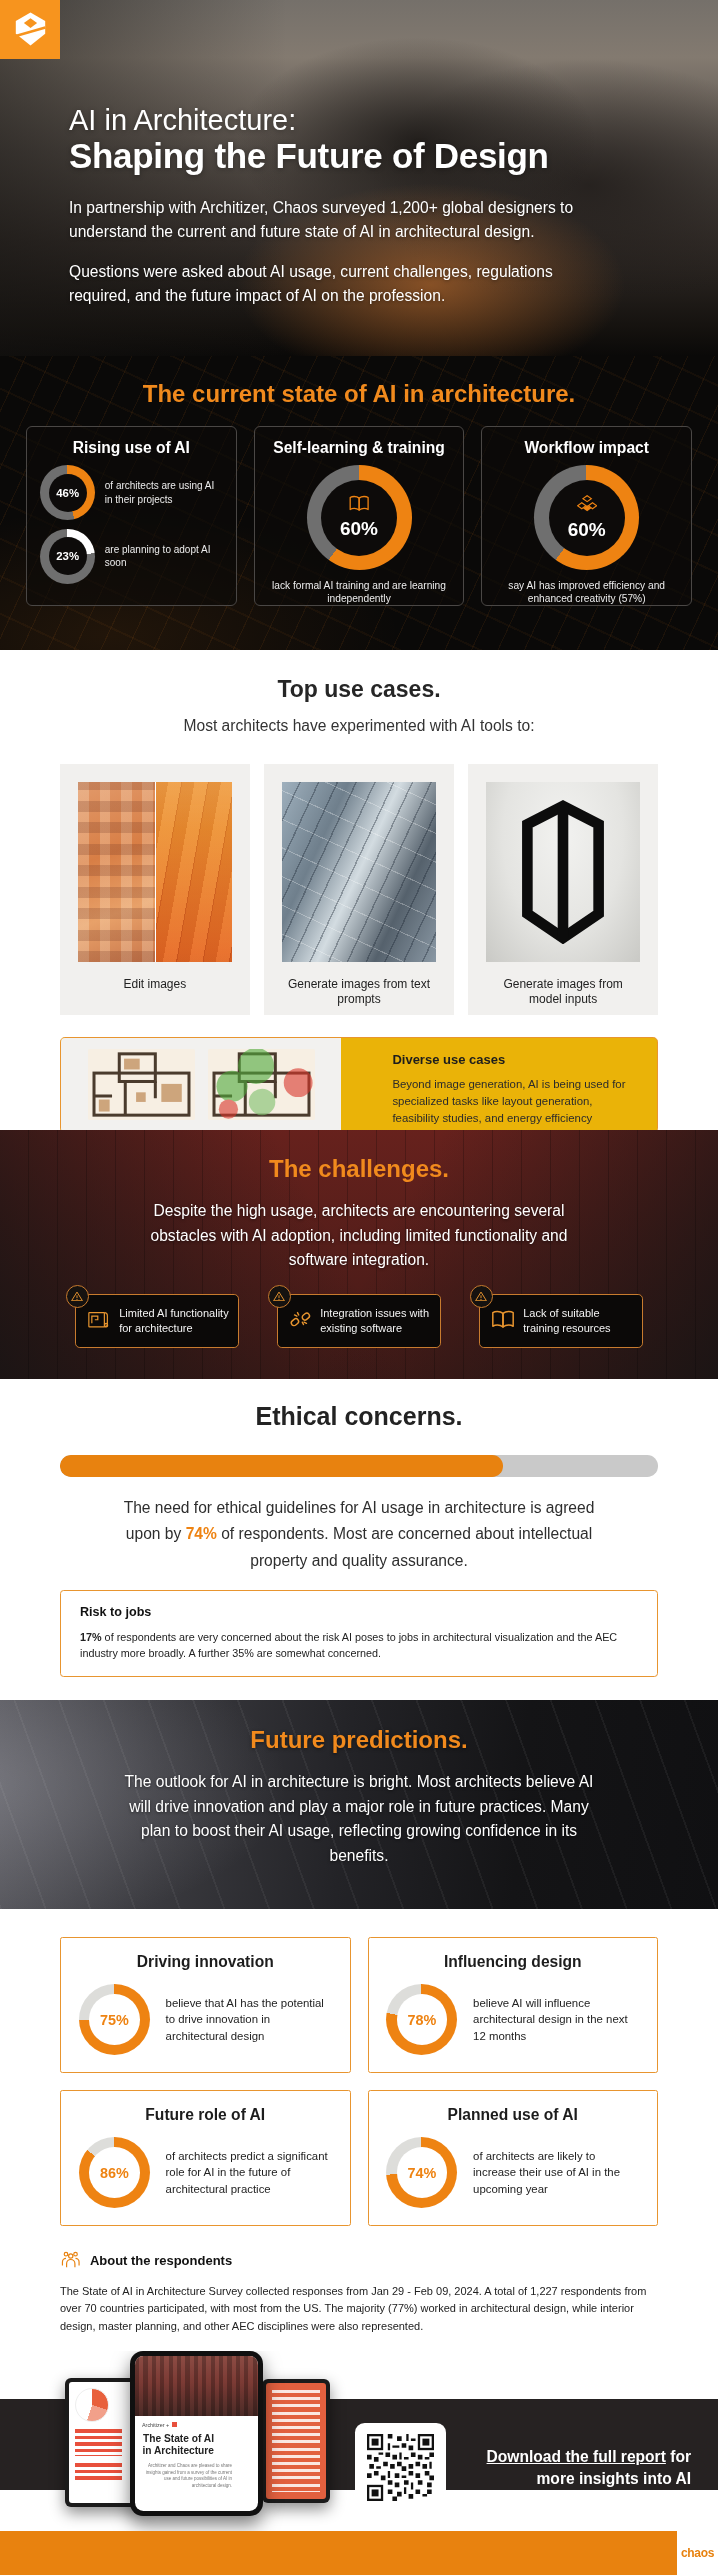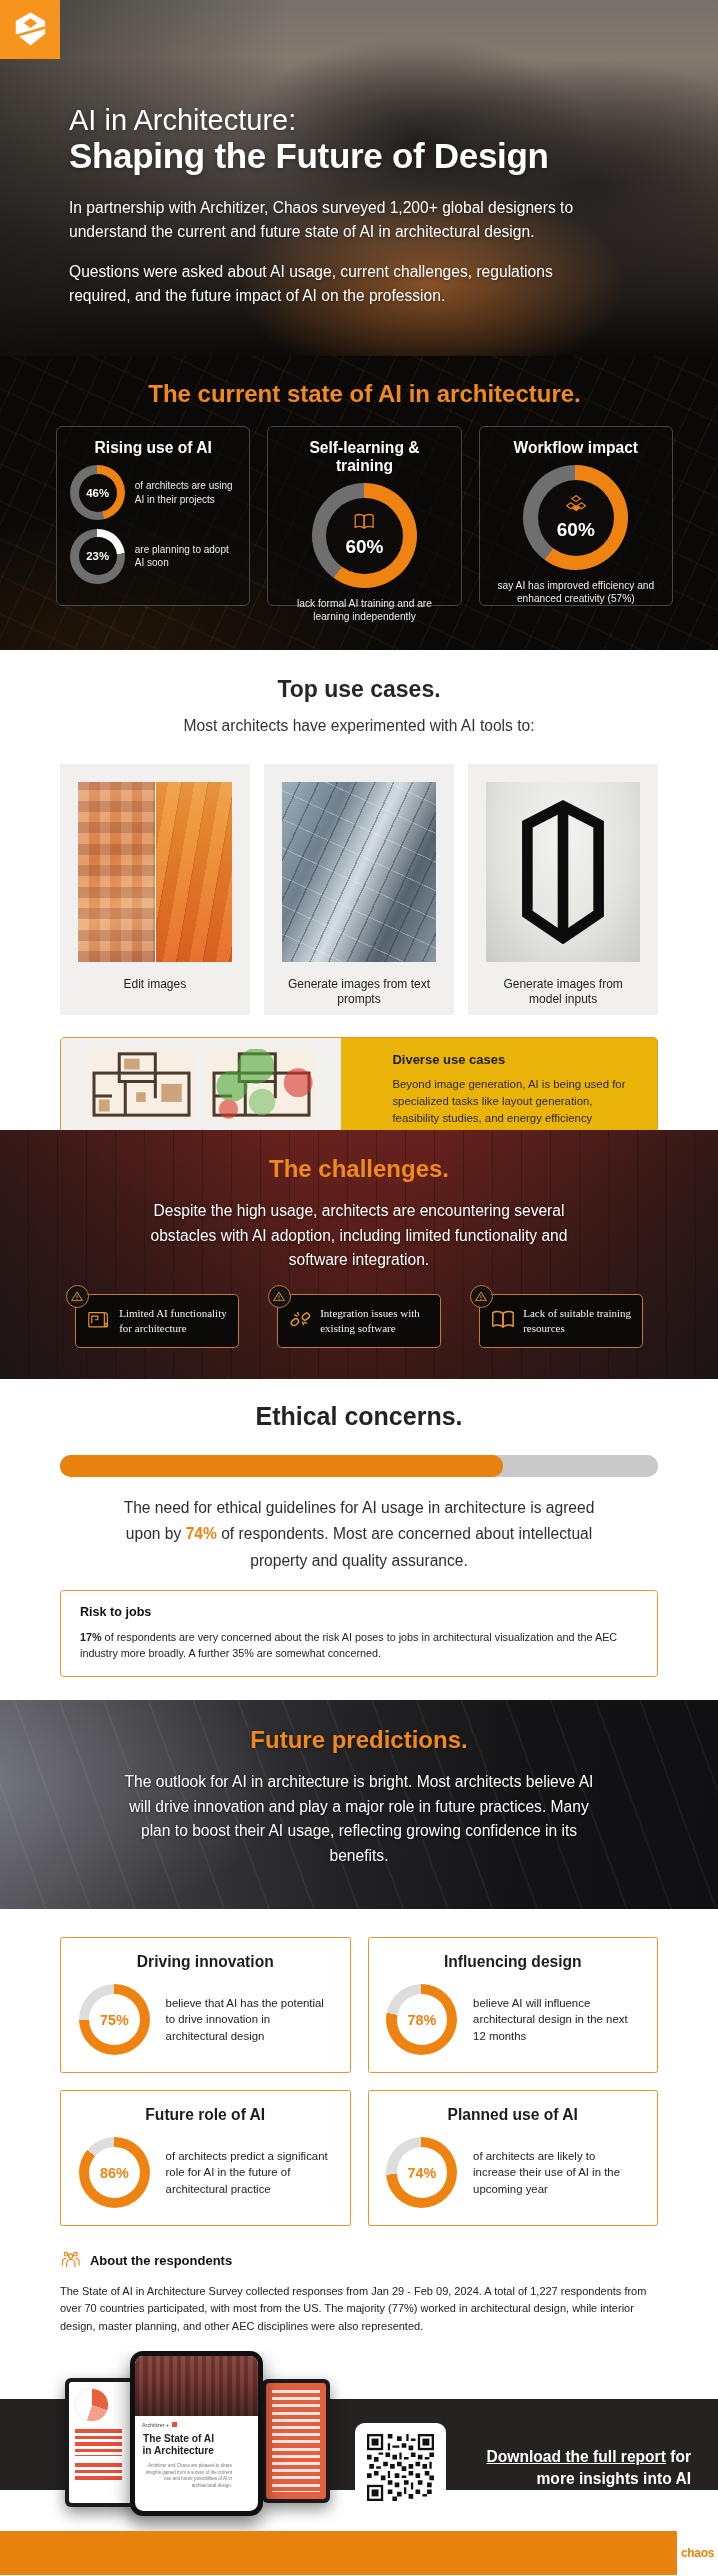--- a/index.html
+++ b/index.html
@@ -24,24 +24,23 @@
   .hero-title .t2 { display:block; font-size:35px; font-weight:800; letter-spacing:-0.3px; }
   .hero-p { width:539px; font-size:15.6px; line-height:1.55; margin-top:20.3px; text-shadow:0 0.6px 3.6px rgba(0,0,0,.45); }
   .hero-p + .hero-p { margin-top:15.6px; }
 
   
   .current { height:294px; background-color:#0A0908;
     background-image:
       repeating-linear-gradient(115deg, transparent 0 23px, rgba(240,130,26,.08) 23px 24px),
       repeating-linear-gradient(25deg,  transparent 0 32px, rgba(240,130,26,.05) 32px 34px),
       radial-gradient(419px 180px at 15% 95%, rgba(240,130,26,.10), transparent 70%);
-    padding-left: 11px;
   }
   .sec-title-orange { padding-top:24px; text-align:center; color:#F18A1D; font-size:24px; font-weight:800; }
-  .cs-cards { display:flex; gap:17px; margin:18px 45px 0; }
+  .cs-cards { display:flex; gap:17px; margin:18px 26px 0; }
   .cs-card { flex:1; height:180px; border:0.6px solid #4A4745; border-radius:6px;
     background:rgba(12,10,9,.6); padding:12px 10.8px 9.6px; }
   .cs-card h3 { color:#fff; font-size:15.6px; font-weight:700; text-align:center; margin-bottom:8.4px; }
   .cs-row { display:flex; align-items:center; gap:9.6px; margin:8.4px 2.4px 0; }
   .cs-row .rtext { color:#ECECEC; font-size:10px; line-height:1.35; }
 
   .donut { position:relative; border-radius:50%; flex:0 0 auto; }
   .donut::before { content:""; position:absolute; border-radius:50%; background:var(--hole,#0D0B0A); inset:9px; }
   .donut .dlabel { position:absolute; inset:0; display:flex; flex-direction:column;
     align-items:center; justify-content:center; z-index:1; gap:1.2px; }
@@ -86,21 +85,21 @@
   
   .challenges { height:249px; color:#fff; background-color:#332B2B;
     background-image:
       repeating-linear-gradient(90deg, transparent 0 27.5px, rgba(0,0,0,.22) 27.5px 29px),
       linear-gradient(62deg, rgba(24,20,20,.92) 0%, rgba(24,20,20,0) 48%),
       linear-gradient(298deg, rgba(24,20,20,.92) 0%, rgba(24,20,20,0) 48%),
       linear-gradient(180deg, rgba(120,30,24,.75), rgba(70,22,18,.8));
   }
   .ch-intro { width:419px; margin:15.6px auto 0; text-align:center; font-size:15.6px; line-height:1.6;
     text-shadow:0 0.6px 3px rgba(0,0,0,.5); }
-  .ch-cards { display:flex; gap:38px; margin:20.3px 75px 0;font-family:Liberation Serif, serif; }
+  .ch-cards { display:flex; gap:38px; margin:20.3px 75px 0; }
   .ch-card { position:relative; flex:1; height:54px; background:#0B0908; border:0.6px solid #C87B2E;
     border-radius:4.8px; display:flex; align-items:center; gap:8.4px; padding:0 8.4px 0 10.8px; }
   .ch-badge { position:absolute; top:-10.2px; left:-10.2px; width:23px; height:23px; border-radius:50%;
     background:#151210; border:0.9px solid #C87B2E; display:flex; align-items:center; justify-content:center; }
   .ch-text { font-size:11px; line-height:1.3; color:#F4F4F4; }
 
   
   .ethical { height:321px; background:#fff; padding-top:23px; }
   .sec-title-black { text-align:center; color:#232323; font-size:25px; font-weight:800; }
   .bar { width:598px; height:21.5px; margin:24px auto 0; background:#C9C9C9; border-radius:10.8px; overflow:hidden; }

